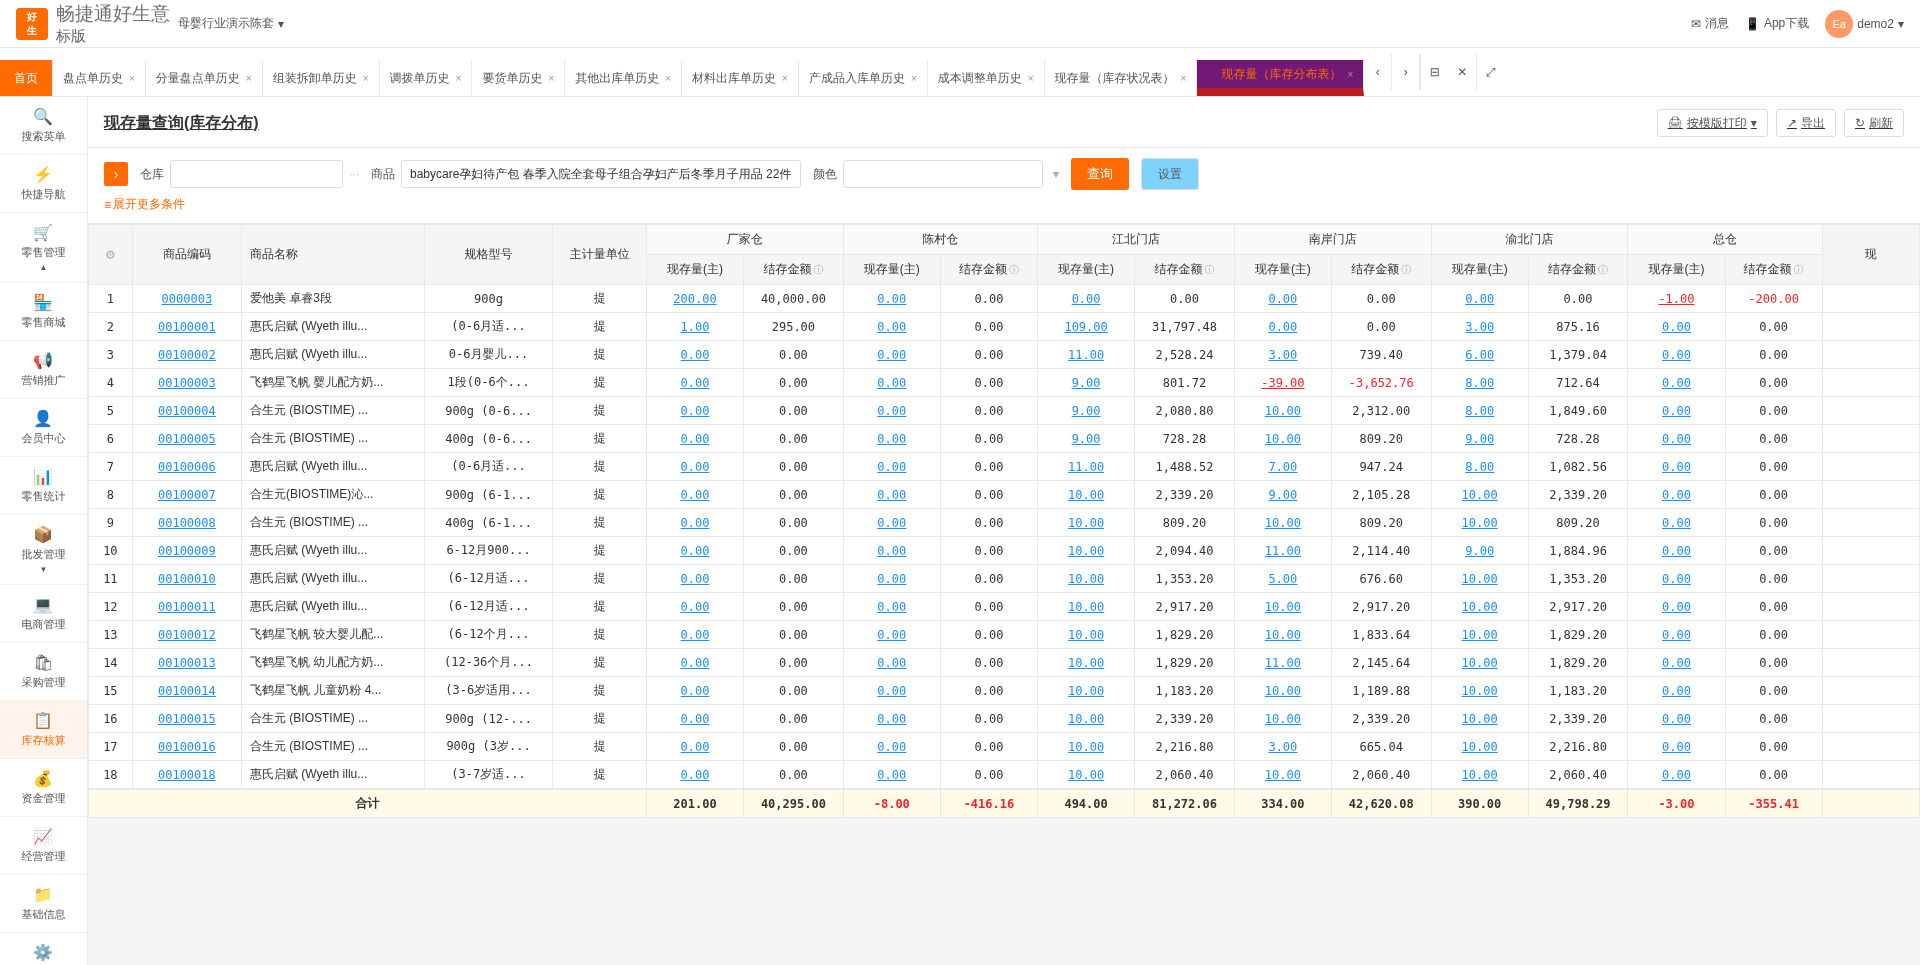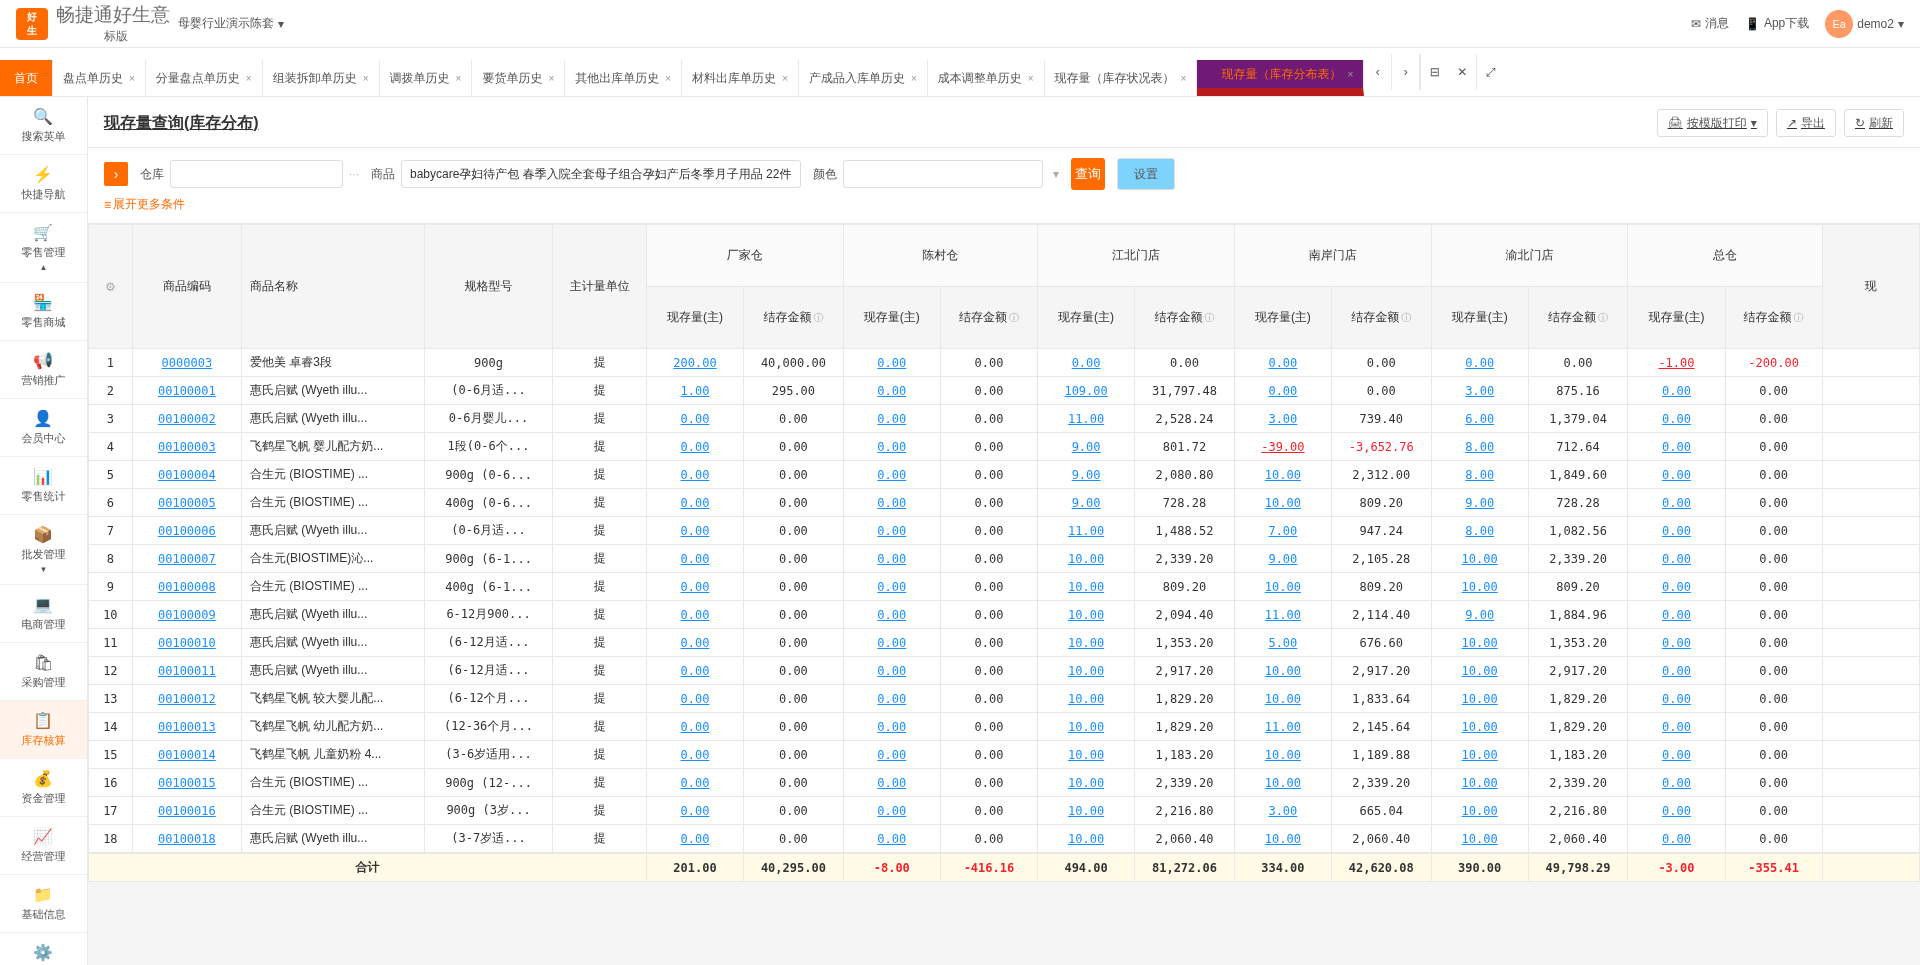--- a/index.html
+++ b/index.html
@@ -3,21 +3,21 @@
   <meta charset="utf-8">
   <style>
     * { margin: 0; padding: 0; box-sizing: border-box; }
     body { font-family: "Microsoft YaHei", "PingFang SC", sans-serif; font-size: 12px; background: #f5f5f5; color: #333; overflow: hidden; }
 
     
     .top-bar { height: 48px; background: #fff; display: flex; align-items: center; justify-content: space-between; padding: 0 16px; border-bottom: 1px solid #e8e8e8; }
     .logo-area { display: flex; align-items: center; gap: 8px; }
     .logo-icon { width: 32px; height: 32px; background: #ff6b00; border-radius: 4px; display: flex; align-items: center; justify-content: center; color: #fff; font-size: 10px; font-weight: bold; }
     .logo-text { color: #737373; font-size: 19px; font-weight: normal; }
-    .logo-sub { color: #666; font-size: 12px; margin-left: 48px; }
+    .logo-sub { color: #666; font-size: 15px; }
     .top-right { display: flex; align-items: center; gap: 16px; }
     .top-right-item { display: flex; align-items: center; gap: 4px; color: #555; font-size: 12px; cursor: pointer; }
     .avatar { width: 28px; height: 28px; background: #ff9966; border-radius: 50%; display: flex; align-items: center; justify-content: center; color: #fff; font-size: 11px; }
 
     
     .tab-bar { background: #fff; display: flex; align-items: center; border-bottom: 1px solid #e8e8e8; min-height: 36px; overflow: hidden; }
     .tab-item { display: flex; align-items: center; padding: 0 10px; height: 36px; border-right: 1px solid #e8e8e8; font-size: 12px; color: #555; cursor: pointer; white-space: nowrap; flex-shrink: 0; margin-top: 12px; }
     .tab-item.active { background: #701a75; color: #ff6b00; border-bottom: 8px solid #b91c1c; padding-left: 24px; }
     .tab-item .tab-close { margin-left: 6px; color: #999; font-size: 10px; }
     .tab-home { background: #ff6b00; color: #fff; padding: 0 14px; }
@@ -46,28 +46,28 @@
 
     
     .search-area { background: #fff; padding: 10px 16px; border-bottom: 1px solid #e8e8e8; }
     .search-row { display: flex; align-items: center; gap: 12px; flex-wrap: wrap; }
     .search-field { display: flex; align-items: center; gap: 6px; }
     .search-label { font-size: 12px; color: #555; white-space: nowrap; }
     .search-input { height: 28px; border: 1px solid #ddd; border-radius: 3px; padding: 0 8px; font-size: 12px; color: #333; min-width: 80px; }
     .search-input-long { min-width: 400px; }
     .search-input-color { min-width: 200px; }
     .expand-btn { color: #ff6b00; cursor: pointer; font-size: 12px; display: flex; align-items: center; gap: 2px; border: none; background: none; }
-    .btn-primary { height: 32px; padding: 0 4px; background: #ff6b00; color: #fff; border: none; border-radius: 3px; cursor: pointer; font-size: 13px; }
+    .btn-primary { height: 32px; padding: 0 16px; background: #ff6b00; color: #fff; border: none; border-radius: 3px; cursor: pointer; font-size: 13px; }
     .btn-secondary { height: 32px; padding: 0 16px; background: #7dd3fc; color: #555; border: 1px solid #ddd; border-radius: 3px; cursor: pointer; font-size: 12px; }
 
     
     .table-area { flex: 1; overflow: auto; padding: 0; background: #f5f5f5; }
     .table-wrap { background: #fff; margin: 0; }
     table { width: 100%; border-collapse: collapse; font-size: 12px; }
-    thead th { background: #f5f5f5; border: 1px solid #e8e8e8; padding: 22px 8px; text-align: center; font-weight: 500; color: #333; white-space: nowrap; position: sticky; top: 0; z-index: 10; }
+    thead th { background: #f5f5f5; border: 1px solid #e8e8e8; padding: 6px 8px; text-align: center; font-weight: 500; color: #333; white-space: nowrap; position: sticky; top: 0; z-index: 10; }
     thead th.group-header { background: #fafafa; border-bottom: none; }
     tbody td { border: 1px solid #e8e8e8; padding: 5px 8px; text-align: center; white-space: nowrap; color: #333; }
     .cell-link { color: #1890ff; text-decoration: underline; cursor: pointer; }
     .cell-red { color: #f5222d; }
     .cell-num { font-family: monospace; }
     .sum-row td { background: #fffbe6; font-weight: bold; border-top: 2px solid #e8e8e8; }
     .col-index { width: 36px; }
     .col-code { width: 90px; }
     .col-name { width: 130px; text-align: left !important; }
     .col-spec { width: 90px; }

